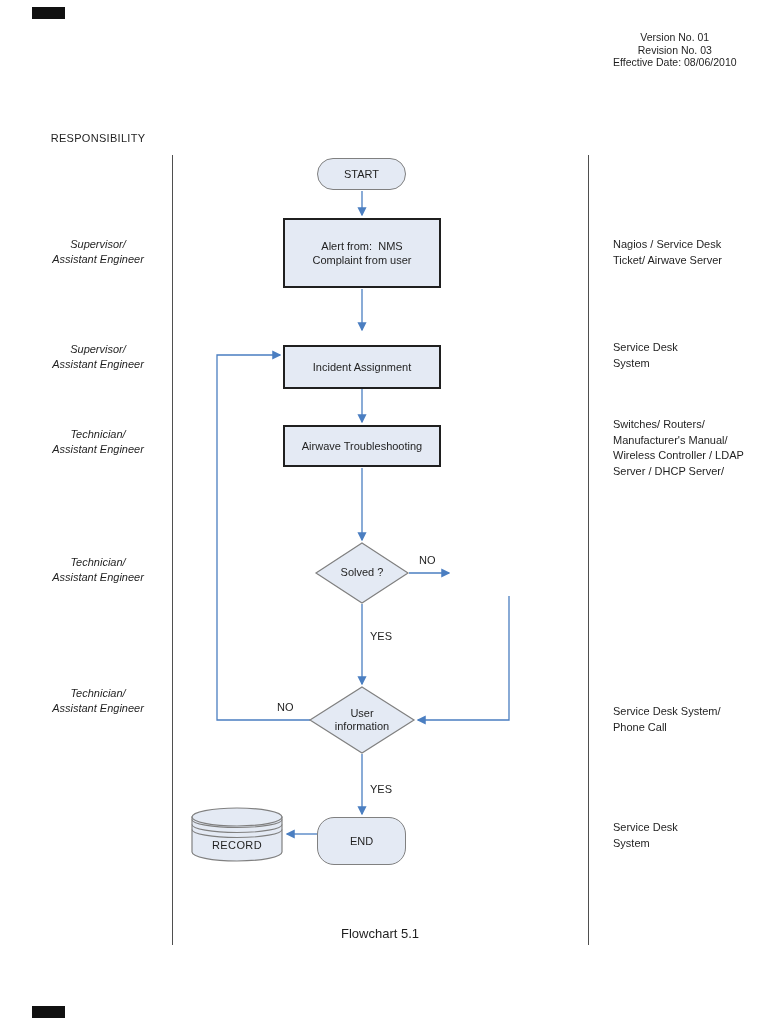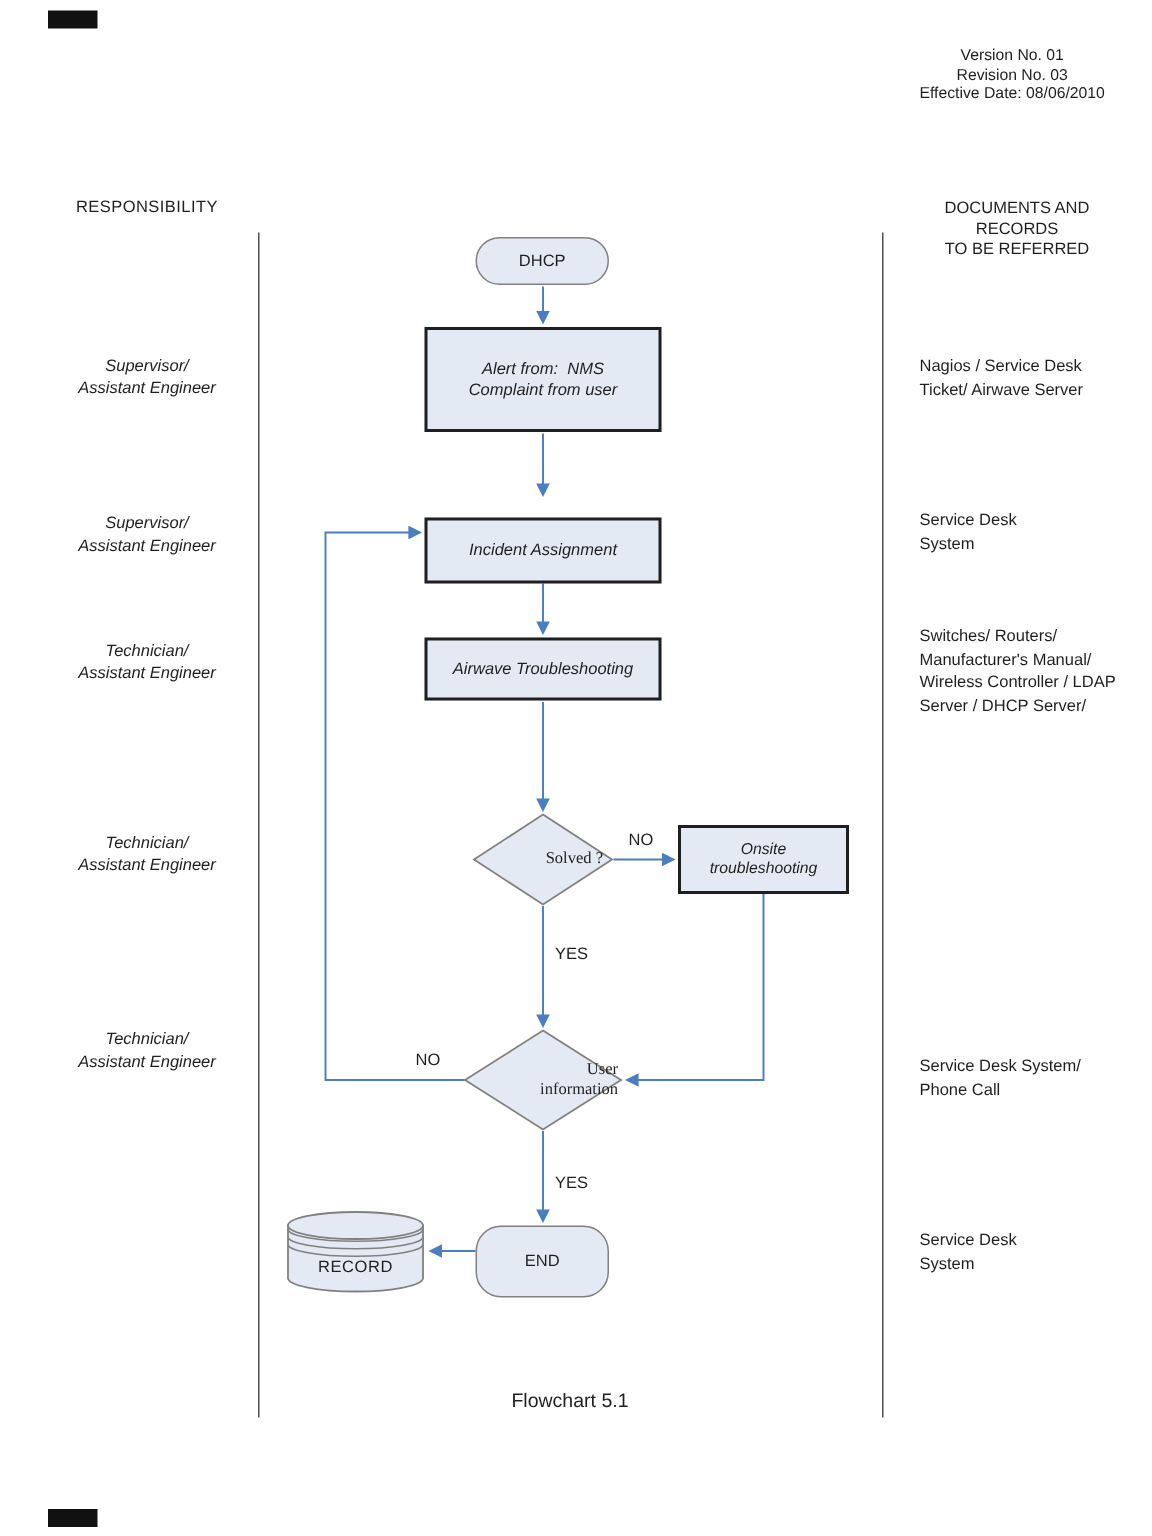--- a/index.html
+++ b/index.html
@@ -10,29 +10,29 @@
   .corner-mark{position:absolute;left:32px;width:33px;height:12px;background:#111;}
   #version-block{left:613px;top:31px;font-size:10.5px;line-height:12.5px;text-align:center;}
   #page-title{left:174px;top:94px;width:400px;text-align:center;font-size:11.5px;letter-spacing:.5px;}
   #resp-header{left:28px;top:132px;width:140px;text-align:center;font-size:11px;letter-spacing:.3px;}
   #docs-header{left:598px;top:133px;width:160px;text-align:center;font-size:11px;line-height:13.5px;}
   .vline{position:absolute;top:155px;height:790px;width:1px;background:var(--divider,#4f4f4f);}
   .resp{position:absolute;left:28px;width:140px;text-align:center;font-size:11px;line-height:15px;font-style:italic;}
   .doc{position:absolute;left:613px;width:152px;font-size:11px;line-height:15.5px;}
   .node{position:absolute;background:var(--shape_fill,#e4eaf4);display:flex;align-items:center;justify-content:center;
         text-align:center;font-size:11px;line-height:14px;box-sizing:border-box;}
-  .proc{border:2px solid var(--box_border,#1f1f1f);font-style:italic;}
+  .proc{border:2px solid var(--box_border,#1f1f1f);}
   .term{border:1.3px solid var(--shape_border,#808080);border-radius:17px;}
   #node-start{left:317px;top:158px;width:89px;height:32px;}
   #node-alert{left:283px;top:218px;width:158px;height:70px;}
   #node-incident{left:283px;top:345px;width:158px;height:44px;}
   #node-online{left:283px;top:425px;width:158px;height:42px;}
   #node-onsite{left:452px;top:550px;width:114px;height:46px;font-size:10.5px;line-height:13px;}
   #node-end{left:317px;top:817px;width:89px;height:48px;}
-  .dlabel{position:absolute;text-align:right;font-size:11px;line-height:13px;background:transparent;font-family:Liberation Serif, serif;}
+  .dlabel{position:absolute;text-align:center;font-size:11px;line-height:13px;background:transparent;}
   #label-solved{left:322px;top:566px;width:80px;}
   #label-userinfo{left:312px;top:707px;width:100px;}
   #label-record{left:192px;top:839px;width:90px;text-align:center;font-size:11px;letter-spacing:.4px;}
   .edge-label{position:absolute;font-size:11px;}
   #caption{left:280px;top:926px;width:200px;text-align:center;font-size:13px;}
   svg{position:absolute;left:0;top:0;}
   .conn{stroke:var(--arrow,#4a7ec1);stroke-width:1.3;fill:none;}
   .ah{fill:var(--arrow,#4a7ec1);}
   .shape{fill:var(--shape_fill,#e4eaf4);stroke:var(--shape_border,#808080);stroke-width:1.2;}
   .ring{fill:none;stroke:var(--shape_border,#808080);stroke-width:1.1;}
@@ -42,23 +42,20 @@
 
 <div id="page">
 
   <div class="corner-mark" style="top:7px"></div>
   <div class="corner-mark" style="top:1006px"></div>
 
   <div id="version-block" class="abs pre">Version No. 01
 Revision No. 03
 Effective Date: 08/06/2010</div>
   <div id="resp-header" class="abs">RESPONSIBILITY</div>
-  <div id="docs-header" class="abs pre">DOCUMENTS AND
-RECORDS
-TO BE REFERRED</div>
 
   <div class="vline" style="left:172px"></div>
   <div class="vline" style="left:588px"></div>
 
   <svg width="768" height="1024">
     <defs>
       <marker id="ah" viewBox="0 0 10 10" refX="8.5" refY="5" markerWidth="7" markerHeight="7" orient="auto">
         <path class="ah" d="M0 0 L10 5 L0 10 Z"></path>
       </marker>
     </defs>
@@ -101,27 +98,25 @@
     </g>
     <g>
       <path class="shape" d="M192 817 L192 852 A45 9 0 0 0 282 852 L282 817 Z"></path>
       <ellipse class="shape" cx="237" cy="817" rx="45" ry="9"></ellipse>
       <path class="ring" d="M192 819.5 A45 8 0 0 0 282 819.5"></path>
       <path class="ring" d="M192 824.5 A45 8 0 0 0 282 824.5"></path>
       <path class="ring" d="M192 829.5 A45 8 0 0 0 282 829.5"></path>
     </g>
   </svg>
 
-  <div id="node-start" class="node term">DHCP</div>
+  <div id="node-start" class="node term">START</div>
   <div id="node-alert" class="node proc pre">Alert from:  NMS
 Complaint from user</div>
   <div id="node-incident" class="node proc">Incident Assignment</div>
   <div id="node-online" class="node proc">Airwave Troubleshooting</div>
-  <div id="node-onsite" class="node proc pre">Onsite
-troubleshooting</div>
   <div id="node-end" class="node term">END</div>
 
   <div id="label-solved" class="dlabel">Solved ?</div>
   <div id="label-userinfo" class="dlabel pre">User
 information</div>
   <div id="label-record" class="abs">RECORD</div>
 
   <div class="edge-label" style="left:419px;top:554px">NO</div>
   <div class="edge-label" style="left:370px;top:630px">YES</div>
   <div class="edge-label" style="left:277px;top:701px">NO</div>

